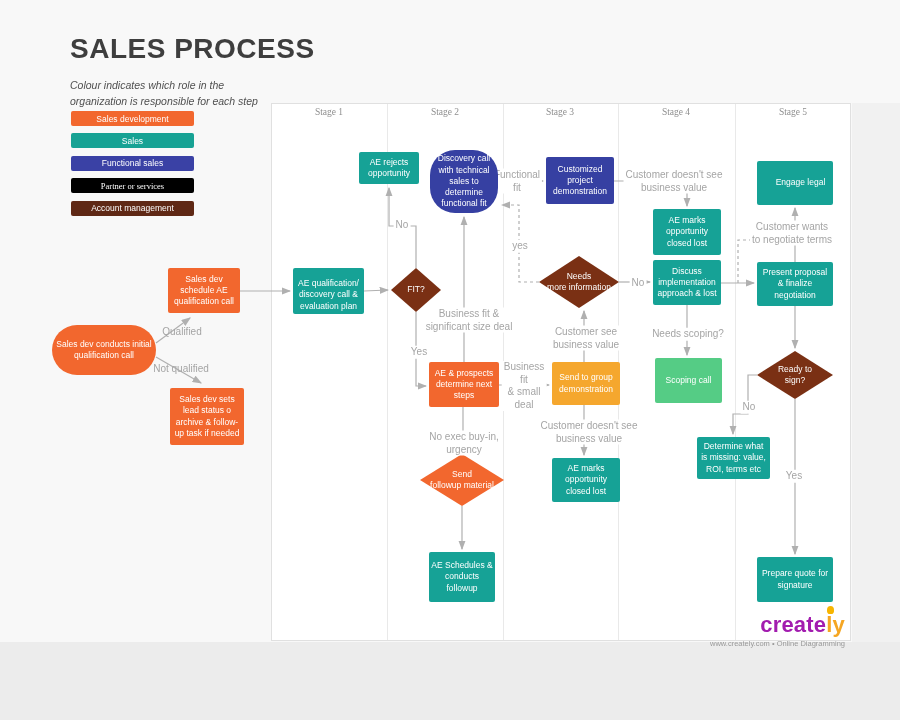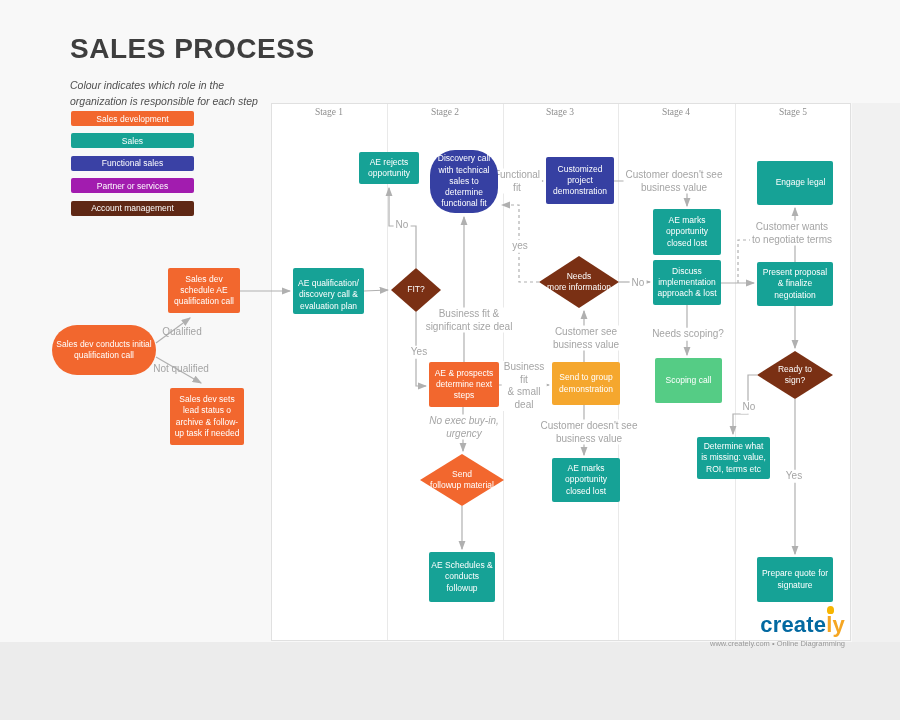--- a/index.html
+++ b/index.html
@@ -25,40 +25,40 @@
   #edges{position:absolute;left:0;top:0;pointer-events:none;}
   .node{position:absolute;color:#fff;display:flex;align-items:center;justify-content:center;
     text-align:center;font-size:8.5px;line-height:1.32;border-radius:2px;box-sizing:border-box;}
   .node .txt{display:block;white-space:pre-line;}
   .diamond-label{position:absolute;color:#fff;display:flex;align-items:center;justify-content:center;
     text-align:center;font-size:8.5px;line-height:1.3;white-space:pre-line;}
   .edge-label{position:absolute;transform:translate(-50%,-50%);color:#a5a5a5;font-size:10px;
     line-height:1.25;text-align:center;white-space:pre-line;}
   .edge-label.bg{background:#ffffff;padding:0 2px;}
   .logo{position:absolute;right:55px;top:612px;font-size:22px;font-weight:700;letter-spacing:0.2px;}
-  .logo-blue{color:#0369a1;}
+  .logo-blue{color:#a21caf;}
   .logo-orange{color:#f5a623;position:relative;}
   .bulb{position:absolute;left:0.5px;top:-6px;width:7px;height:8px;background:#f7b500;
     border-radius:50% 50% 42% 42%;}
   .tagline{position:absolute;right:55px;top:639px;font-size:7.5px;color:#999999;white-space:nowrap;}
 </style>
 </head>
 <body>
 
 <div class="bottom-strip"></div>
 <div class="right-strip"></div>
 
 <div class="page-title">SALES PROCESS</div>
 <div class="page-subtitle">Colour indicates which role in the
 organization  is responsible for each step</div>
 <div class="legend" id="legend">
     <div class="legend-item" style="background: rgb(242, 103, 46);">Sales development</div>
     <div class="legend-item" style="background: rgb(23, 162, 148);">Sales</div>
     <div class="legend-item" style="background: rgb(58, 65, 165);">Functional sales</div>
-    <div class="legend-item" style="background: #a21caf;">Partner or services</div>
+    <div class="legend-item" style="background: #000000; font-family: Liberation Serif, serif;">Partner or services</div>
     <div class="legend-item" style="background: rgb(95, 40, 21);">Account management</div>
   </div>
 
 <div class="panel"></div>
 <div id="stage-band">
     <div class="stage-label" style="left: 329px;">Stage 1</div>
     <div class="divider" style="left: 387px;"></div>
     <div class="stage-label" style="left: 445px;">Stage 2</div>
     <div class="divider" style="left: 502.5px;"></div>
     <div class="stage-label" style="left: 560px;">Stage 3</div>
@@ -111,21 +111,21 @@
 significant size deal</div>
     <div class="edge-label bg" style="left: 517px; top: 181px; color: rgb(165, 165, 165);">Functional
 fit</div>
     <div class="edge-label bg" style="left: 520px; top: 246px; color: rgb(165, 165, 165);">yes</div>
     <div class="edge-label bg" style="left: 586px; top: 338px; color: rgb(165, 165, 165);">Customer see
 business value</div>
     <div class="edge-label bg" style="left: 524px; top: 386px; color: rgb(165, 165, 165);">Business
 fit
 &amp; small
 deal</div>
-    <div class="edge-label bg" style="left: 464px; top: 427px; color: rgb(165, 165, 165); font-style: italic;">No exec buy-in,
+    <div class="edge-label bg" style="left: 464px; top: 443px; color: rgb(165, 165, 165);">No exec buy-in,
 urgency</div>
     <div class="edge-label bg" style="left: 589px; top: 432px; color: rgb(165, 165, 165);">Customer doesn't see
 business value</div>
     <div class="edge-label bg" style="left: 674px; top: 181px; color: rgb(165, 165, 165);">Customer doesn't see
 business value</div>
     <div class="edge-label bg" style="left: 638px; top: 283px; color: rgb(165, 165, 165);">No</div>
     <div class="edge-label bg" style="left: 688px; top: 334px; color: rgb(165, 165, 165);">Needs scoping?</div>
     <div class="edge-label bg" style="left: 792px; top: 233px; color: rgb(165, 165, 165);">Customer wants
 to negotiate terms</div>
     <div class="edge-label bg" style="left: 749px; top: 407px; color: rgb(165, 165, 165);">No</div>

